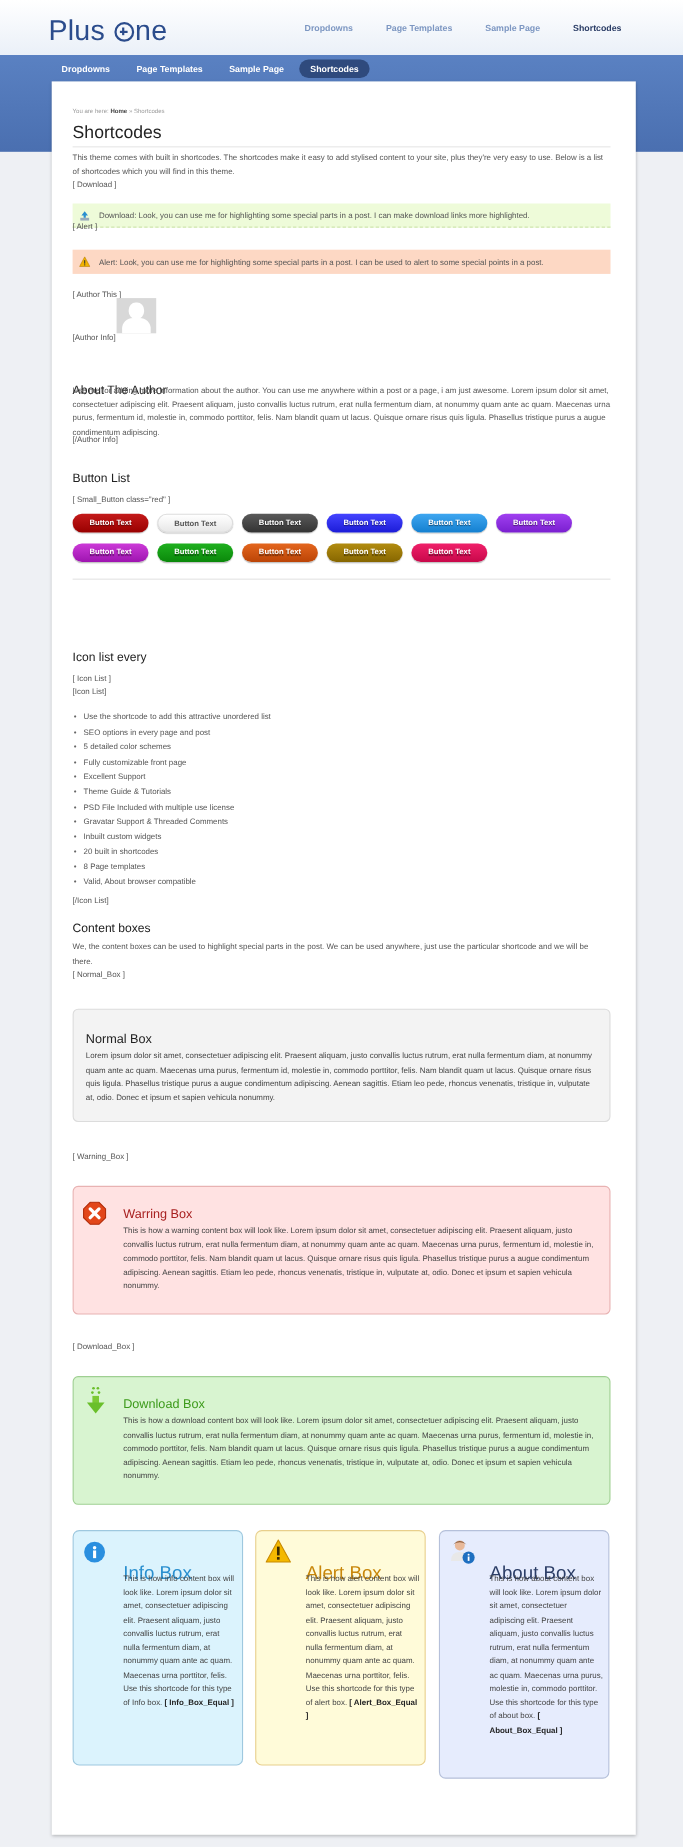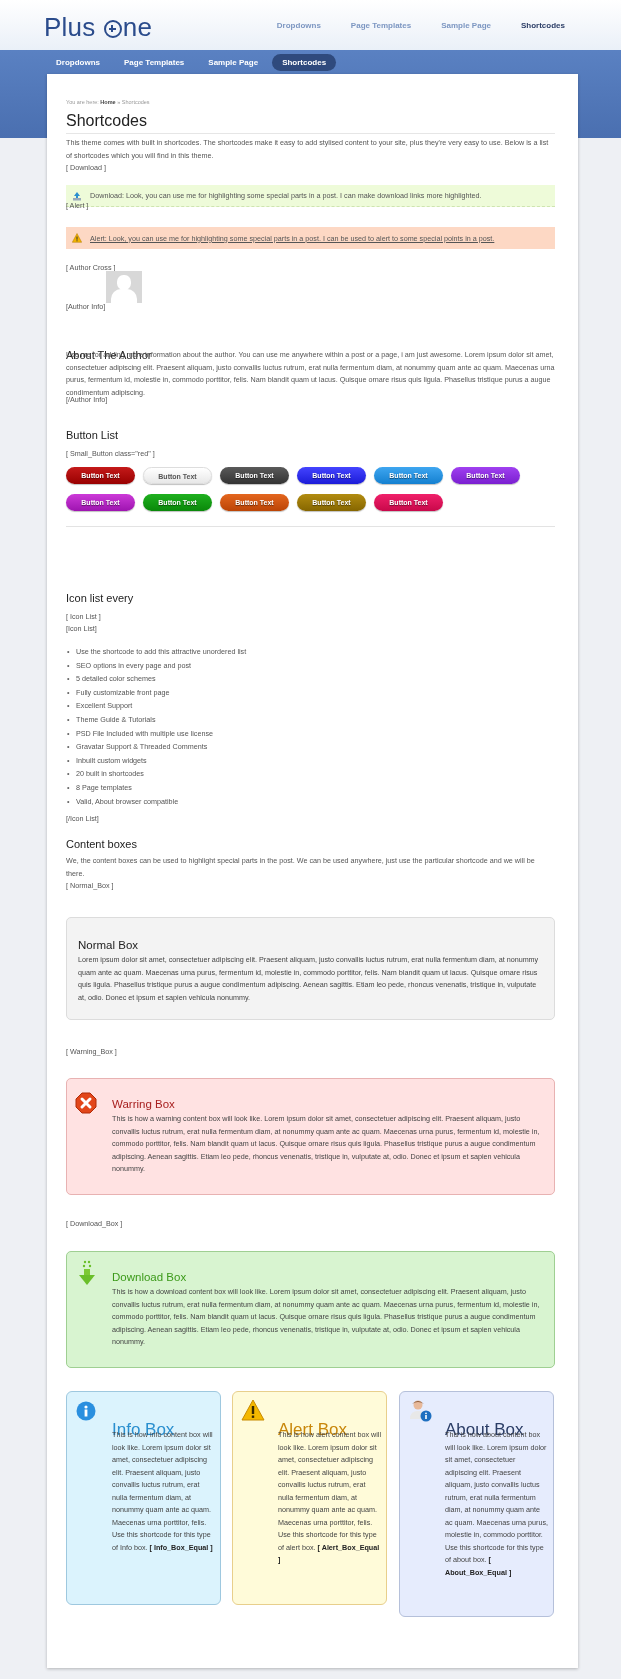--- a/index.html
+++ b/index.html
@@ -122,30 +122,30 @@
 
   <div class="abs notice dl" style="top:111px;">
     <svg class="ic" viewBox="0 0 10 10">
           <rect x="1" y="7" width="8" height="2.5" fill="#9ab"></rect>
           <path d="M5 1 L8 5 L6 5 L6 7 L4 7 L4 5 L2 5 Z" fill="#2a8fd0"></path>
         </svg>
     <span>Download: Look, you can use me for highlighting some special parts in a post. I can make download links more highlighted.</span>
   </div>
 
   <div class="abs p" style="top:126px;">[ Alert ]</div>
-  <div class="abs notice al" style="top:153px;text-decoration:underline;">
+  <div class="abs notice al" style="top:153px;">
     <svg class="ic" viewBox="0 0 10 10">
           <path d="M5 0.5 L9.7 9.3 L0.3 9.3 Z" fill="#f2b400" stroke="#b07800" stroke-width="0.5"></path>
           <rect x="4.5" y="3.5" width="1" height="3.2" fill="#333"></rect>
           <rect x="4.5" y="7.3" width="1" height="1" fill="#333"></rect>
         </svg>
     <span>Alert: Look, you can use me for highlighting some special parts in a post. I can be used to alert to some special points in a post.</span>
   </div>
 
-  <div class="abs p" style="top:188px;">[ Author Cross ]</div>
+  <div class="abs p" style="top:188px;">[ Author This ]</div>
   <div class="avatar" style="left:40px;top:197px;">
     <div class="head"></div>
         <div class="body"></div>
   </div>
   <div class="abs p" style="top:227px;">[Author Info]</div>
 
   <div class="abs h2" style="top:259px;margin-top:16px;">About The Author</div>
   <div class="abs p" style="top:275px;width:489px;">Use me for adding more information about the author. You can use me anywhere within a post or a page, i am just awesome. Lorem ipsum dolor sit amet, consectetuer adipiscing elit. Praesent aliquam, justo convallis luctus rutrum, erat nulla fermentum diam, at nonummy quam ante ac quam. Maecenas urna purus, fermentum id, molestie in, commodo porttitor, felis. Nam blandit quam ut lacus. Quisque ornare risus quis ligula. Phasellus tristique purus a augue condimentum adipiscing.</div>
   <div class="abs p" style="top:320px;">[/Author Info]</div>
 

